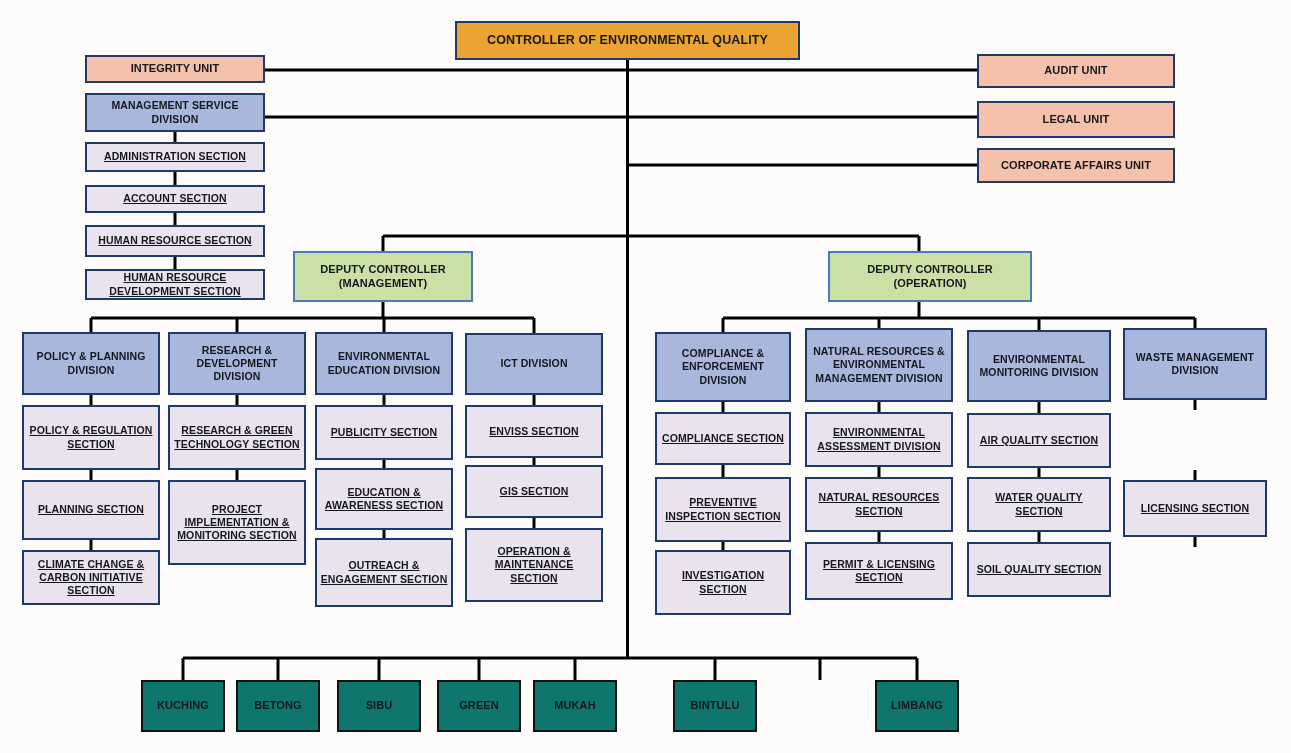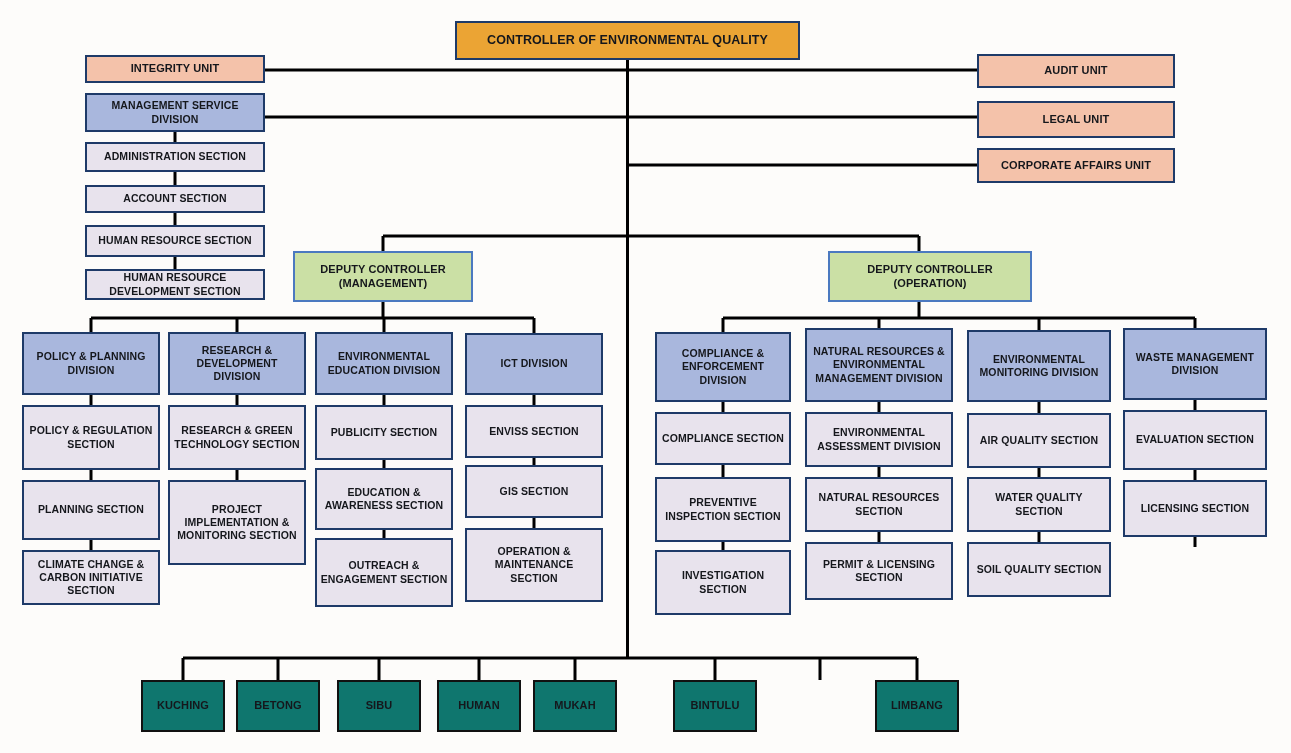--- a/index.html
+++ b/index.html
@@ -28,21 +28,21 @@
     font-weight:bold;
     font-size:10.5px;
     line-height:1.25;
     color:#15171c;
     padding:2px 3px;
     letter-spacing:.1px;
   }
   .controller{background:#eba434;font-size:12.5px;border-color:#1e3a68;}
   .unit{background:#f4c2aa;font-size:11px;}
   .division{background:#a9b7dd;text-align:center;}
-  .section{background:#e8e3ed;}
+  .section{background:#e8e3ed;text-decoration:underline;}
   .deputy{background:#cbe0a5;border-color:#4b79c0;font-size:11px;}
   .office{background:#0f766e;border:2px solid #111111;font-size:11px;}
 </style>
 </head>
 <body>
 
 <div class="stage">
 
   <svg class="wires" width="1291" height="753" viewBox="0 0 1291 753">
     <path fill="none" stroke="#000000" stroke-width="3" d="
@@ -111,24 +111,23 @@
   <div class="bx section" style="left:805px;top:412px;width:148px;height:55px">ENVIRONMENTAL ASSESSMENT DIVISION</div>
   <div class="bx section" style="left:805px;top:477px;width:148px;height:55px">NATURAL RESOURCES SECTION</div>
   <div class="bx section" style="left:805px;top:542px;width:148px;height:58px">PERMIT &amp; LICENSING SECTION</div>
 
   <div class="bx division" style="left:967px;top:330px;width:144px;height:72px">ENVIRONMENTAL MONITORING DIVISION</div>
   <div class="bx section" style="left:967px;top:413px;width:144px;height:55px">AIR QUALITY SECTION</div>
   <div class="bx section" style="left:967px;top:477px;width:144px;height:55px">WATER QUALITY SECTION</div>
   <div class="bx section" style="left:967px;top:542px;width:144px;height:55px">SOIL QUALITY SECTION</div>
 
   <div class="bx division" style="left:1123px;top:328px;width:144px;height:72px">WASTE MANAGEMENT DIVISION</div>
-  <div class="bx section" style="left:1123px;top:410px;width:144px;height:60px">EVALUATION SECTION</div>
   <div class="bx section" style="left:1123px;top:480px;width:144px;height:57px">LICENSING SECTION</div>
 
   <div class="bx office" style="left:141px;top:680px;width:84px;height:52px">KUCHING</div>
   <div class="bx office" style="left:236px;top:680px;width:84px;height:52px">BETONG</div>
   <div class="bx office" style="left:337px;top:680px;width:84px;height:52px">SIBU</div>
-  <div class="bx office" style="left:437px;top:680px;width:84px;height:52px">HUMAN</div>
+  <div class="bx office" style="left:437px;top:680px;width:84px;height:52px">GREEN</div>
   <div class="bx office" style="left:533px;top:680px;width:84px;height:52px">MUKAH</div>
   <div class="bx office" style="left:673px;top:680px;width:84px;height:52px">BINTULU</div>
   <div class="bx office" style="left:875px;top:680px;width:84px;height:52px">LIMBANG</div>
 
 </div>
 
 </body></html>

